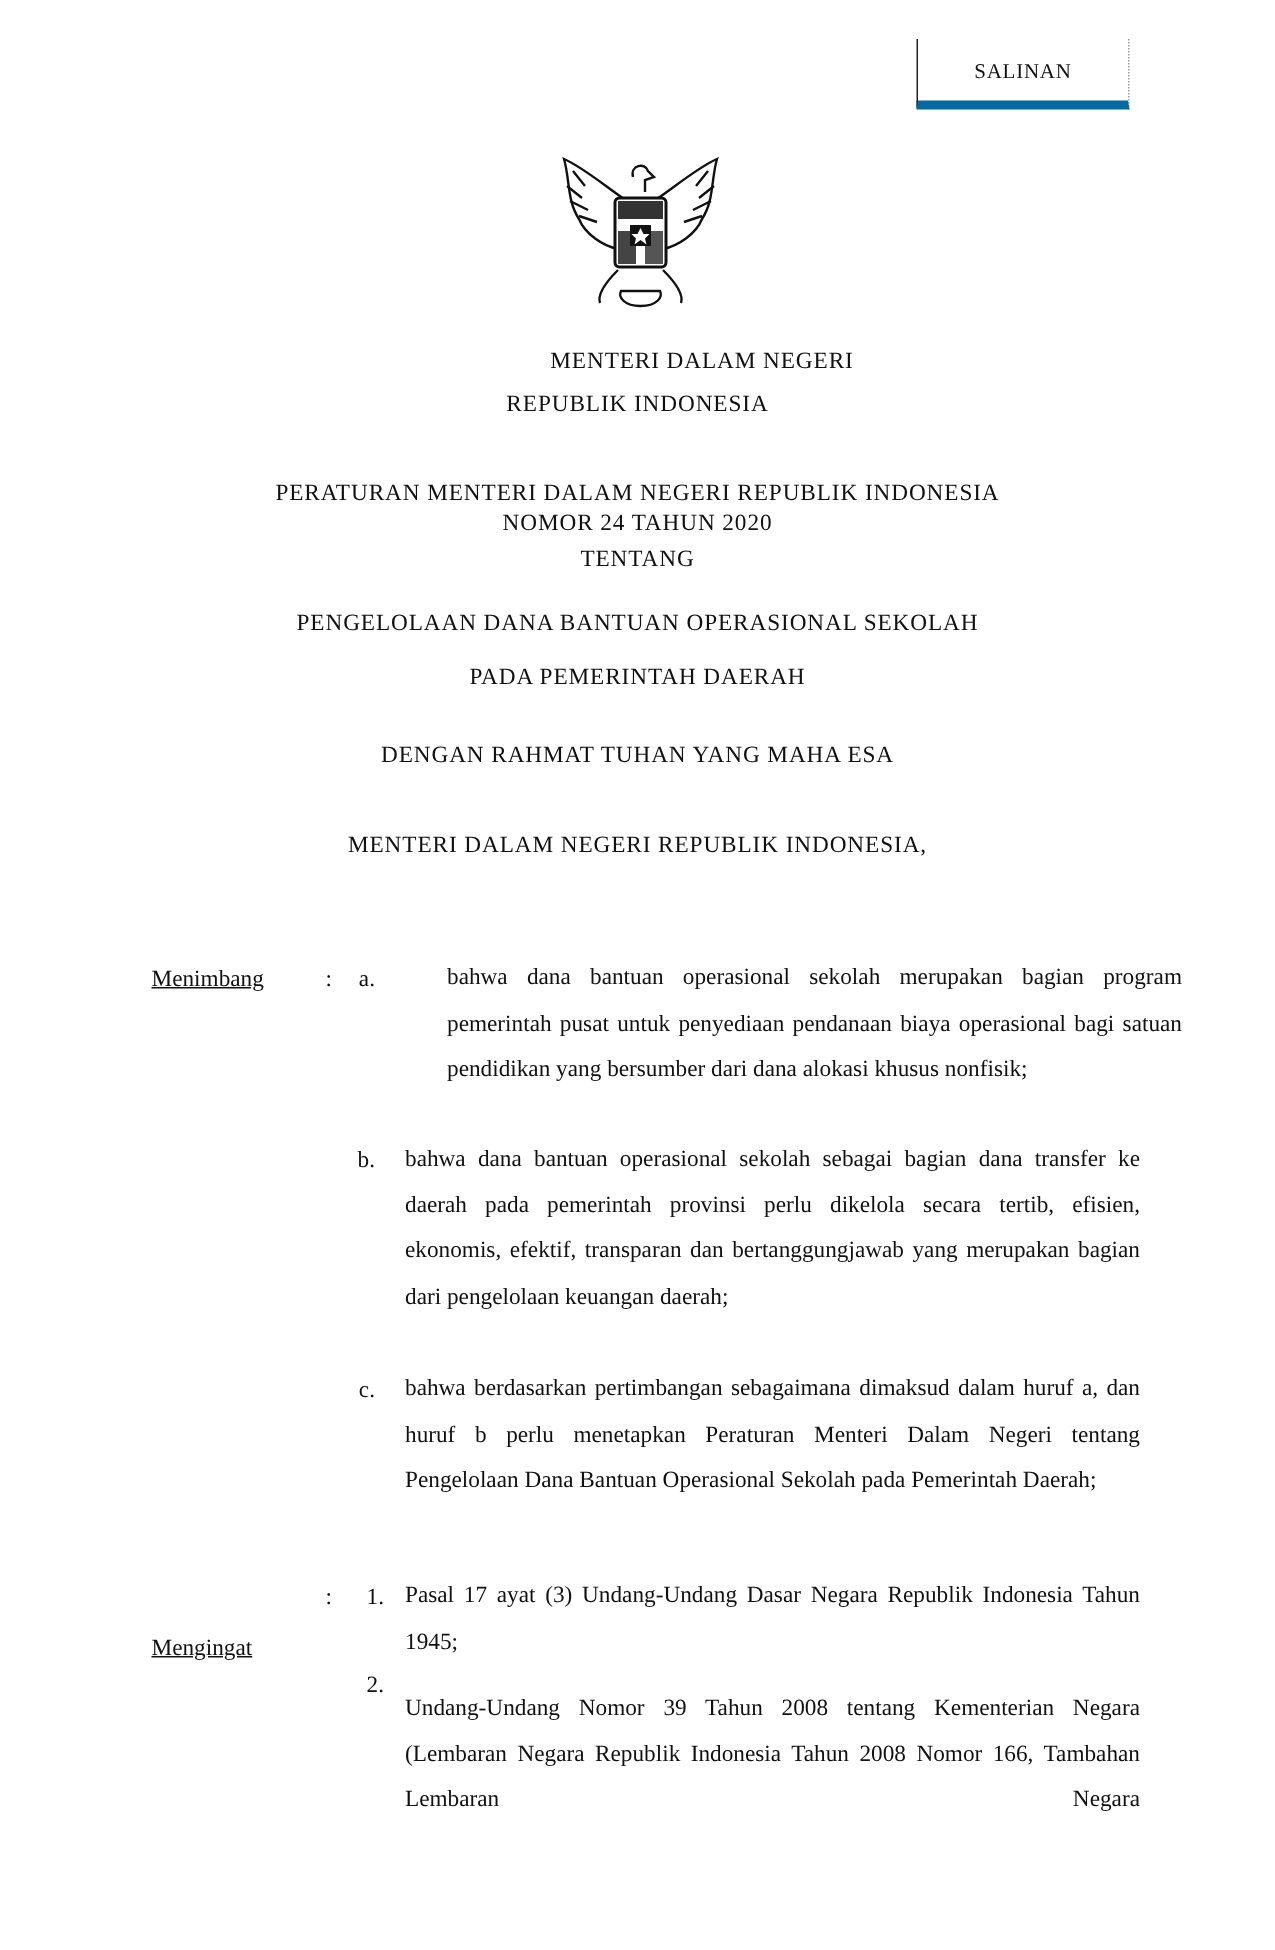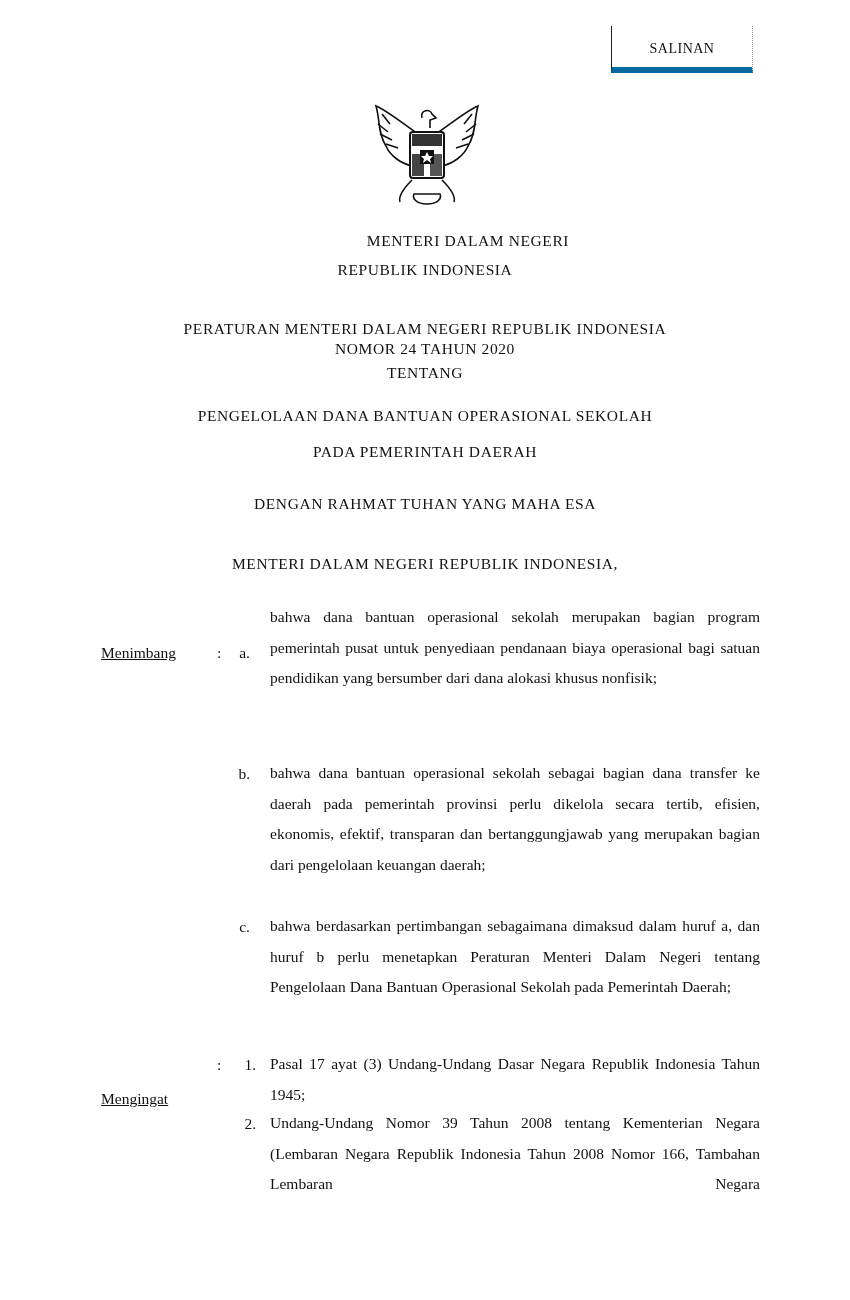--- a/index.html
+++ b/index.html
@@ -29,21 +29,21 @@
   .label {
     position: absolute; font-size: 15.5px; white-space: nowrap; text-decoration: underline;
   }
   .colon { position: absolute; font-size: 15.5px; }
   .marker { position: absolute; font-size: 15.5px; text-align: right; width: 22px; }
   .para {
     position: absolute; left: 270px; width: 490px;
     font-size: 15.5px; line-height: 30.5px;
     text-align: justify; text-align-last: left;
   }
-  .para.justify-last { text-align-last: justify; }
+  .para.justify-last { text-align-last: justify; margin-top: 16px; }
 </style>
 </head>
 <body>
 
 <div class="salinan-box">
   <div class="salinan-text">SALINAN</div>
 </div>
 
 <div class="emblem">
   <svg width="118" height="112" viewBox="0 0 118 112">
@@ -80,21 +80,21 @@
 <div class="center-line" style="top:419px;margin-top:24px;">PADA PEMERINTAH DAERAH</div>
 
 <div class="center-line" style="top:495px;">DENGAN RAHMAT TUHAN YANG MAHA ESA</div>
 <div class="center-line" style="top:555px;">MENTERI DALAM NEGERI REPUBLIK INDONESIA,</div>
 
 <section>
   <div class="label" style="left:101px; top:644px;">Menimbang</div>
   <div class="colon" style="left:217px; top:644px;">:</div>
 
   <div class="marker" style="left:228px; top:644px;">a.</div>
-  <div class="para" style="top:602px;">bahwa dana bantuan operasional sekolah merupakan bagian program pemerintah pusat untuk penyediaan pendanaan biaya operasional bagi satuan pendidikan yang bersumber dari dana alokasi khusus nonfisik;</div>
+  <div class="para" style="top:637px;margin-left:28px;">bahwa dana bantuan operasional sekolah merupakan bagian program pemerintah pusat untuk penyediaan pendanaan biaya operasional bagi satuan pendidikan yang bersumber dari dana alokasi khusus nonfisik;</div>
 
   <div class="marker" style="left:228px; top:765px;">b.</div>
   <div class="para" style="top:758px;">bahwa dana bantuan operasional sekolah sebagai bagian dana transfer ke daerah pada pemerintah provinsi perlu dikelola secara tertib, efisien, ekonomis, efektif, transparan dan bertanggungjawab yang merupakan bagian dari pengelolaan keuangan daerah;</div>
 
   <div class="marker" style="left:228px; top:918px;">c.</div>
   <div class="para" style="top:911px;">bahwa berdasarkan pertimbangan sebagaimana dimaksud dalam huruf a, dan huruf b perlu menetapkan Peraturan Menteri Dalam Negeri tentang Pengelolaan Dana Bantuan Operasional Sekolah pada Pemerintah Daerah;</div>
 </section>
 
 <section>
   <div class="label" style="left:101px; top:1090px;">Mengingat</div>

